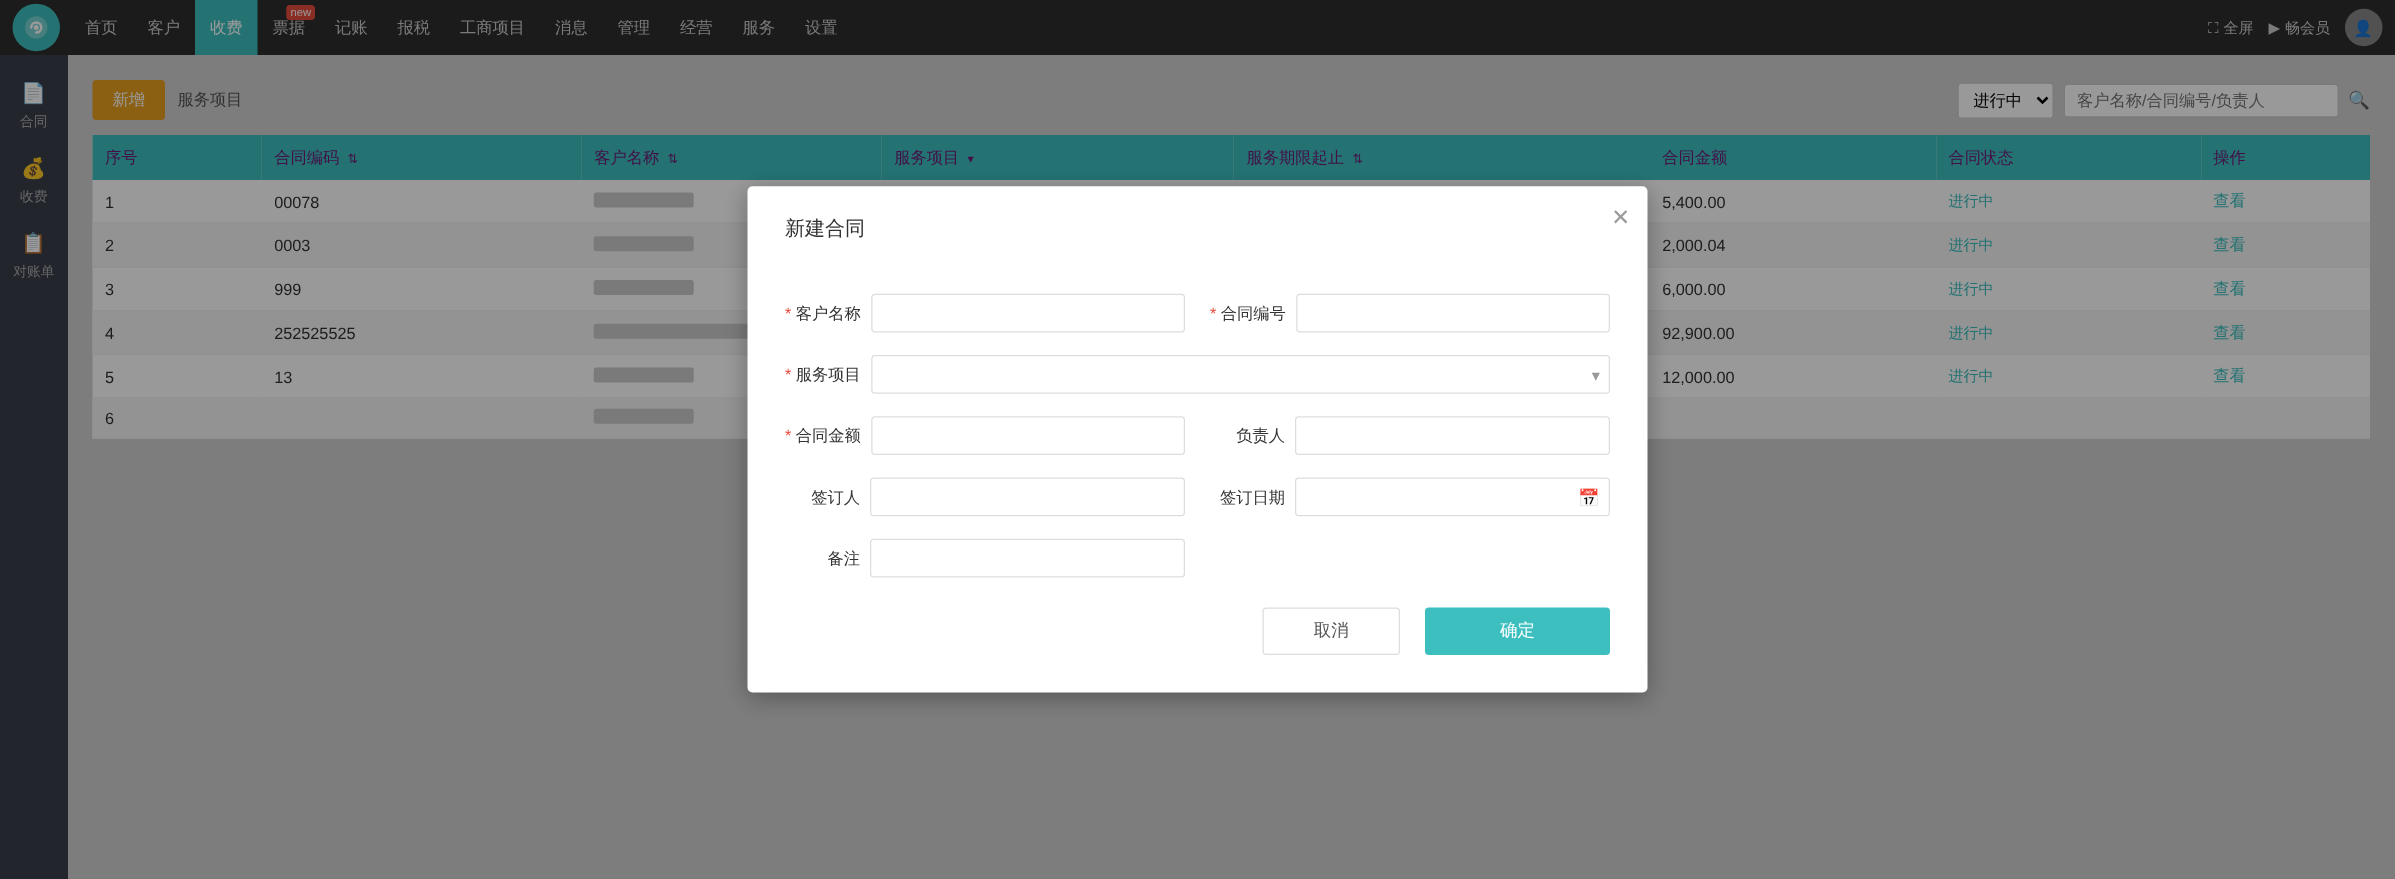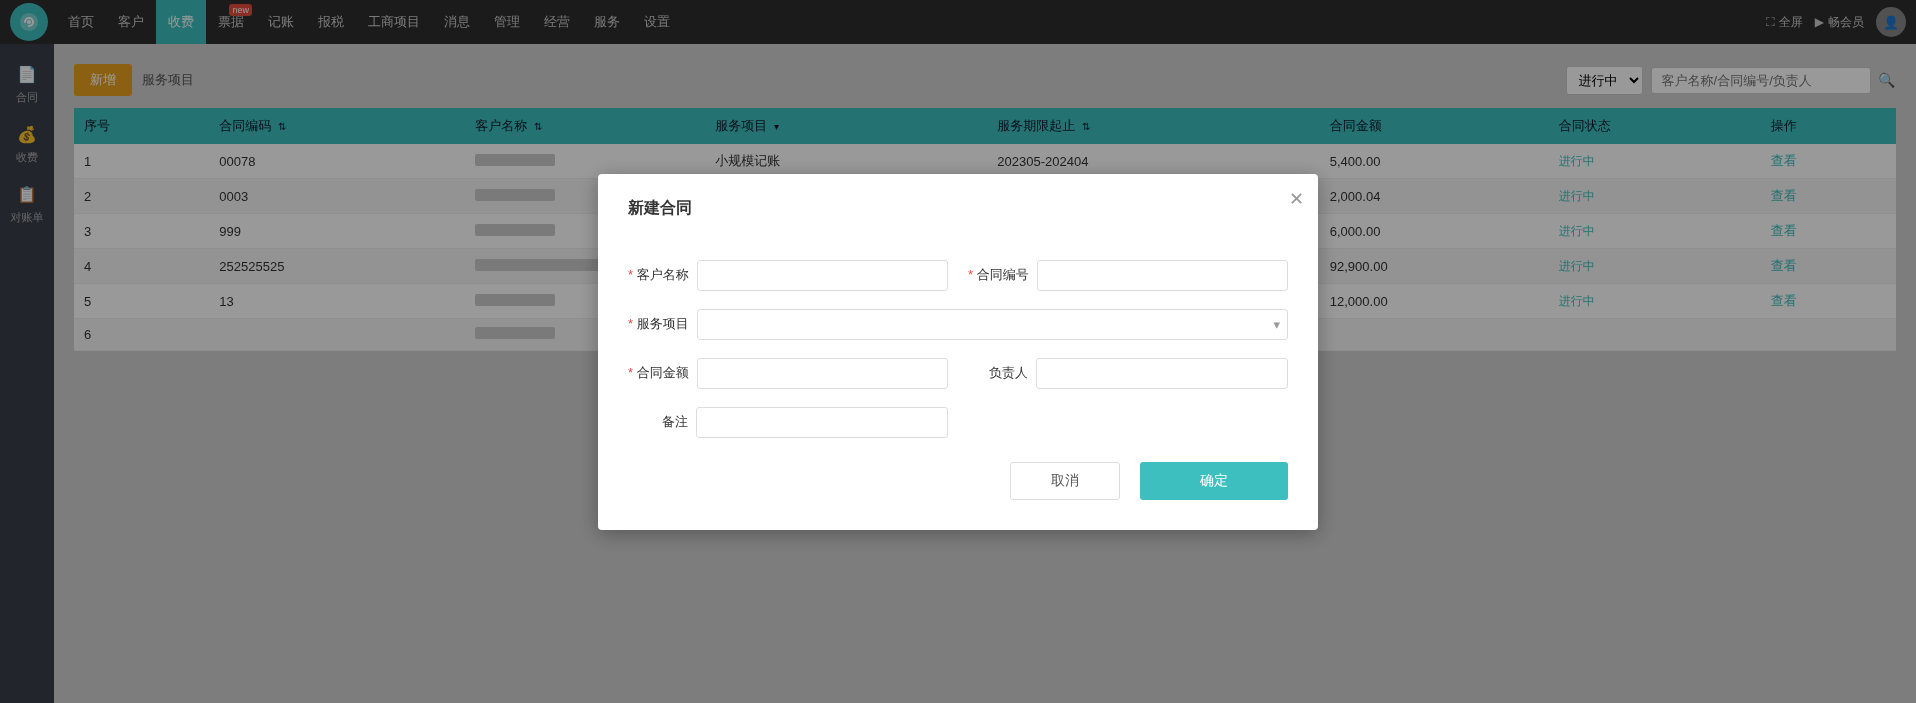--- a/index.html
+++ b/index.html
@@ -152,21 +152,21 @@
     }
 
     
     .contract-table {
       width: 100%;
       border-collapse: collapse;
       background: white;
     }
     .contract-table thead tr {
       background: #3dbfbf;
-      color: #0f172a;
+      color: #701a75;
     }
     .contract-table thead th {
       padding: 9px 10px;
       text-align: left;
       font-weight: normal;
       font-size: 13px;
       white-space: nowrap;
     }
     .contract-table tbody tr {
       border-bottom: 1px solid #eee;
@@ -210,21 +210,21 @@
     .modal {
       background: white;
       border-radius: 4px;
       width: 720px;
       padding: 24px 30px 30px;
       position: relative;
       box-shadow: 0 4px 20px rgba(0,0,0,0.3);
     }
     .modal-title {
       font-size: 16px;
-      font-weight: bold;
+      font-weight: normal;
       color: #333;
       margin-bottom: 41px;
     }
     .modal-close {
       position: absolute;
       top: 14px; right: 14px;
       cursor: pointer;
       color: #999;
       font-size: 18px;
       background: none;
@@ -545,20 +545,33 @@
       <div class="form-group">
         <label class="form-label required">合同金额</label>
         <input class="form-input" type="text" style="">
       </div>
       <div class="form-group">
         <label class="form-label">负责人</label>
         <input class="form-input" type="text" style="">
       </div>
     </div>
 
+    <div class="form-row">
+      <div class="form-group">
+        <label class="form-label">签订人</label>
+        <input class="form-input" type="text" style="">
+      </div>
+      <div class="form-group">
+        <label class="form-label">签订日期</label>
+        <div class="date-input-wrap">
+          <input class="form-input" type="text" style="width: 100%; padding-right: 30px;">
+          <span class="cal-icon">📅</span>
+        </div>
+      </div>
+    </div>
 
     <div class="form-row">
       <div class="form-group">
         <label class="form-label">备注</label>
         <input class="form-input" type="text" style="width: 100%;">
       </div>
       <div style="flex:1;"></div>
     </div>
 
     <div class="modal-footer">

